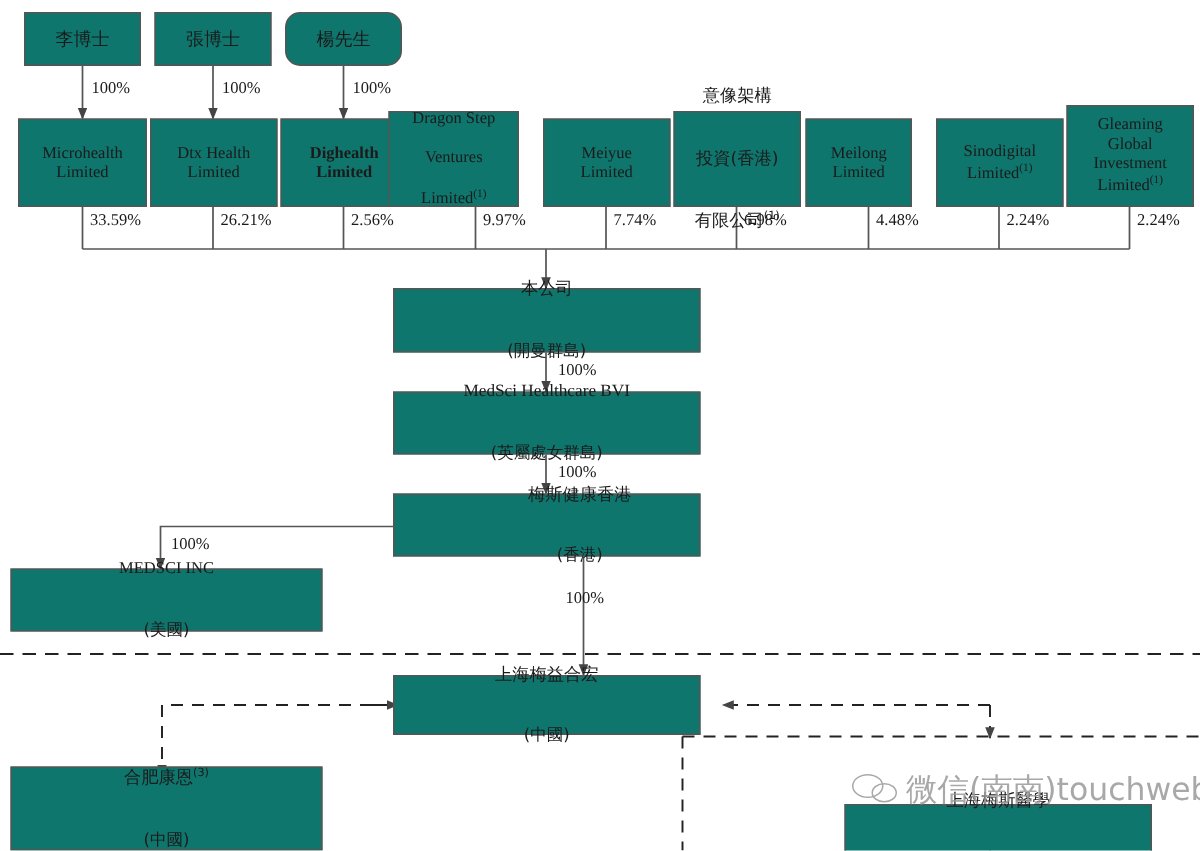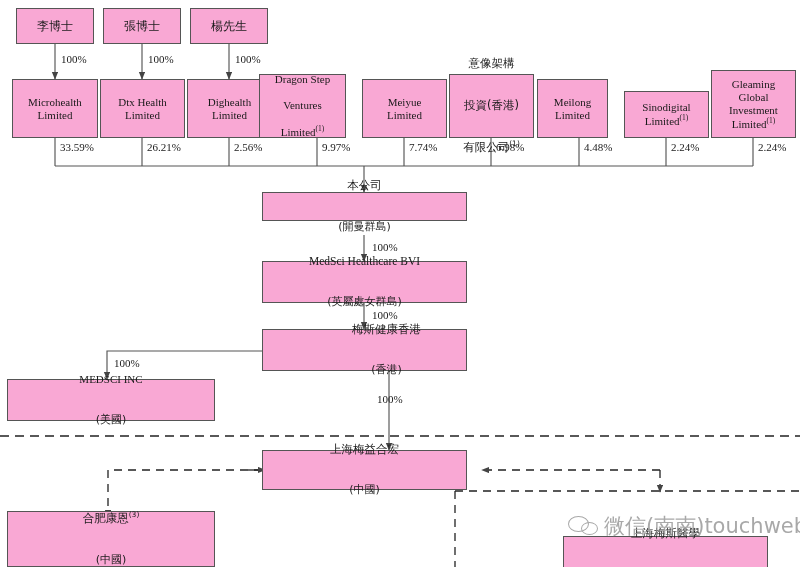--- a/index.html
+++ b/index.html
@@ -5,21 +5,21 @@
   html,body{margin:0;padding:0;background:#ffffff;}
   body{
     width:800px;height:567px;position:relative;overflow:hidden;
     font-family:"Liberation Serif","DejaVu Serif",serif;
     color:#1a1a1a;
   }
   #chart{position:absolute;left:0;top:0;width:800px;height:567px;}
 
   .box{
     position:absolute;box-sizing:border-box;
-    border:1px solid #555;background:#f9a8d4;
+    border:1px solid #555;background:#0f766e;
     display:flex;flex-direction:column;align-items:center;justify-content:center;
     text-align:center;line-height:1.18;
     font-size:11px;
   }
   .box .l1,.box .l2,.box .l3,.box .l4{display:block;white-space:nowrap;}
   .box.cn{font-family:"DejaVu Sans","Liberation Sans",sans-serif;font-size:11.5px;gap:28px;}
   .box.cn .sub{font-size:11px;}
 
   .person{font-family:"DejaVu Sans","Liberation Sans",sans-serif;font-size:12px;}
 
@@ -98,37 +98,37 @@
     <path d="M660,545 L660,567" stroke="#555" stroke-width="1.15"></path>
   </g>
 </svg>
 
 <div class="box person" style="left:16px;top:8px;width:78px;height:36px;">
   <span class="l1">李博士</span>
 </div>
 <div class="box person" style="left:103px;top:8px;width:78px;height:36px;">
   <span class="l1">張博士</span>
 </div>
-<div class="box person" style="left:190px;top:8px;width:78px;height:36px;">
+<div class="box person" style="left:190px;top:8px;width:78px;height:36px;border-radius:10px;">
   <span class="l1">楊先生</span>
 </div>
 
 <div class="pct" style="left:61px;top:53px;">100%</div>
 <div class="pct" style="left:148px;top:53px;">100%</div>
 <div class="pct" style="left:235px;top:53px;">100%</div>
 
 <div class="box" style="left:12px;top:79px;width:86px;height:59px;">
   <span class="l1">Microhealth</span>
   <span class="l2">Limited</span>
 </div>
 <div class="box" style="left:100px;top:79px;width:85px;height:59px;">
   <span class="l1">Dtx Health</span>
   <span class="l2">Limited</span>
 </div>
-<div class="box" style="left:187px;top:79px;width:85px;height:59px;">
+<div class="box" style="left:187px;top:79px;width:85px;height:59px;font-weight:bold;">
   <span class="l1">Dighealth</span>
   <span class="l2">Limited</span>
 </div>
 <div class="box" style="left:259px;top:74px;width:87px;height:64px;gap:13px;">
   <span class="l1">Dragon Step</span>
   <span class="l2">Ventures</span>
   <span class="l3"><span>Limited</span><span class="sup">(1)</span></span>
 </div>
 <div class="box" style="left:362px;top:79px;width:85px;height:59px;">
   <span class="l1">Meiyue</span>
@@ -136,42 +136,42 @@
 </div>
 <div class="box cn" style="left:449px;top:74px;width:85px;height:64px;">
   <span class="l1">意像架構</span>
   <span class="l2">投資(香港)</span>
   <span class="l3"><span>有限公司</span><span class="sup">(1)</span></span>
 </div>
 <div class="box" style="left:537px;top:79px;width:71px;height:59px;">
   <span class="l1">Meilong</span>
   <span class="l2">Limited</span>
 </div>
-<div class="box" style="left:624px;top:91px;width:85px;height:47px;">
+<div class="box" style="left:624px;top:79px;width:85px;height:59px;">
   <span class="l1">Sinodigital</span>
   <span class="l2"><span>Limited</span><span class="sup">(1)</span></span>
 </div>
 <div class="box" style="left:711px;top:70px;width:85px;height:68px;">
   <span class="l1">Gleaming</span>
   <span class="l2">Global</span>
   <span class="l3">Investment</span>
   <span class="l4"><span>Limited</span><span class="sup">(1)</span></span>
 </div>
 
 <div class="pct" style="left:60px;top:141px;">33.59%</div>
 <div class="pct" style="left:147px;top:141px;">26.21%</div>
 <div class="pct" style="left:234px;top:141px;">2.56%</div>
 <div class="pct" style="left:322px;top:141px;">9.97%</div>
 <div class="pct" style="left:409px;top:141px;">7.74%</div>
 <div class="pct" style="left:496px;top:141px;">6.98%</div>
 <div class="pct" style="left:584px;top:141px;">4.48%</div>
 <div class="pct" style="left:671px;top:141px;">2.24%</div>
 <div class="pct" style="left:758px;top:141px;">2.24%</div>
 
-<div class="box cn" style="left:262px;top:192px;width:205px;height:29px;text-align:center;">
+<div class="box cn" style="left:262px;top:192px;width:205px;height:43px;text-align:center;">
   <span class="l1">本公司</span>
   <span class="l2 sub">(開曼群島)</span>
 </div>
 <div class="pct" style="left:372px;top:241px;">100%</div>
 
 <div class="box cn" style="left:262px;top:261px;width:205px;height:42px;">
   <span class="l1" style="font-family:'Liberation Serif',serif;font-size:11.5px;">MedSci Healthcare BVI</span>
   <span class="l2 sub">(英屬處女群島)</span>
 </div>
 <div class="pct" style="left:372px;top:309px;">100%</div>

